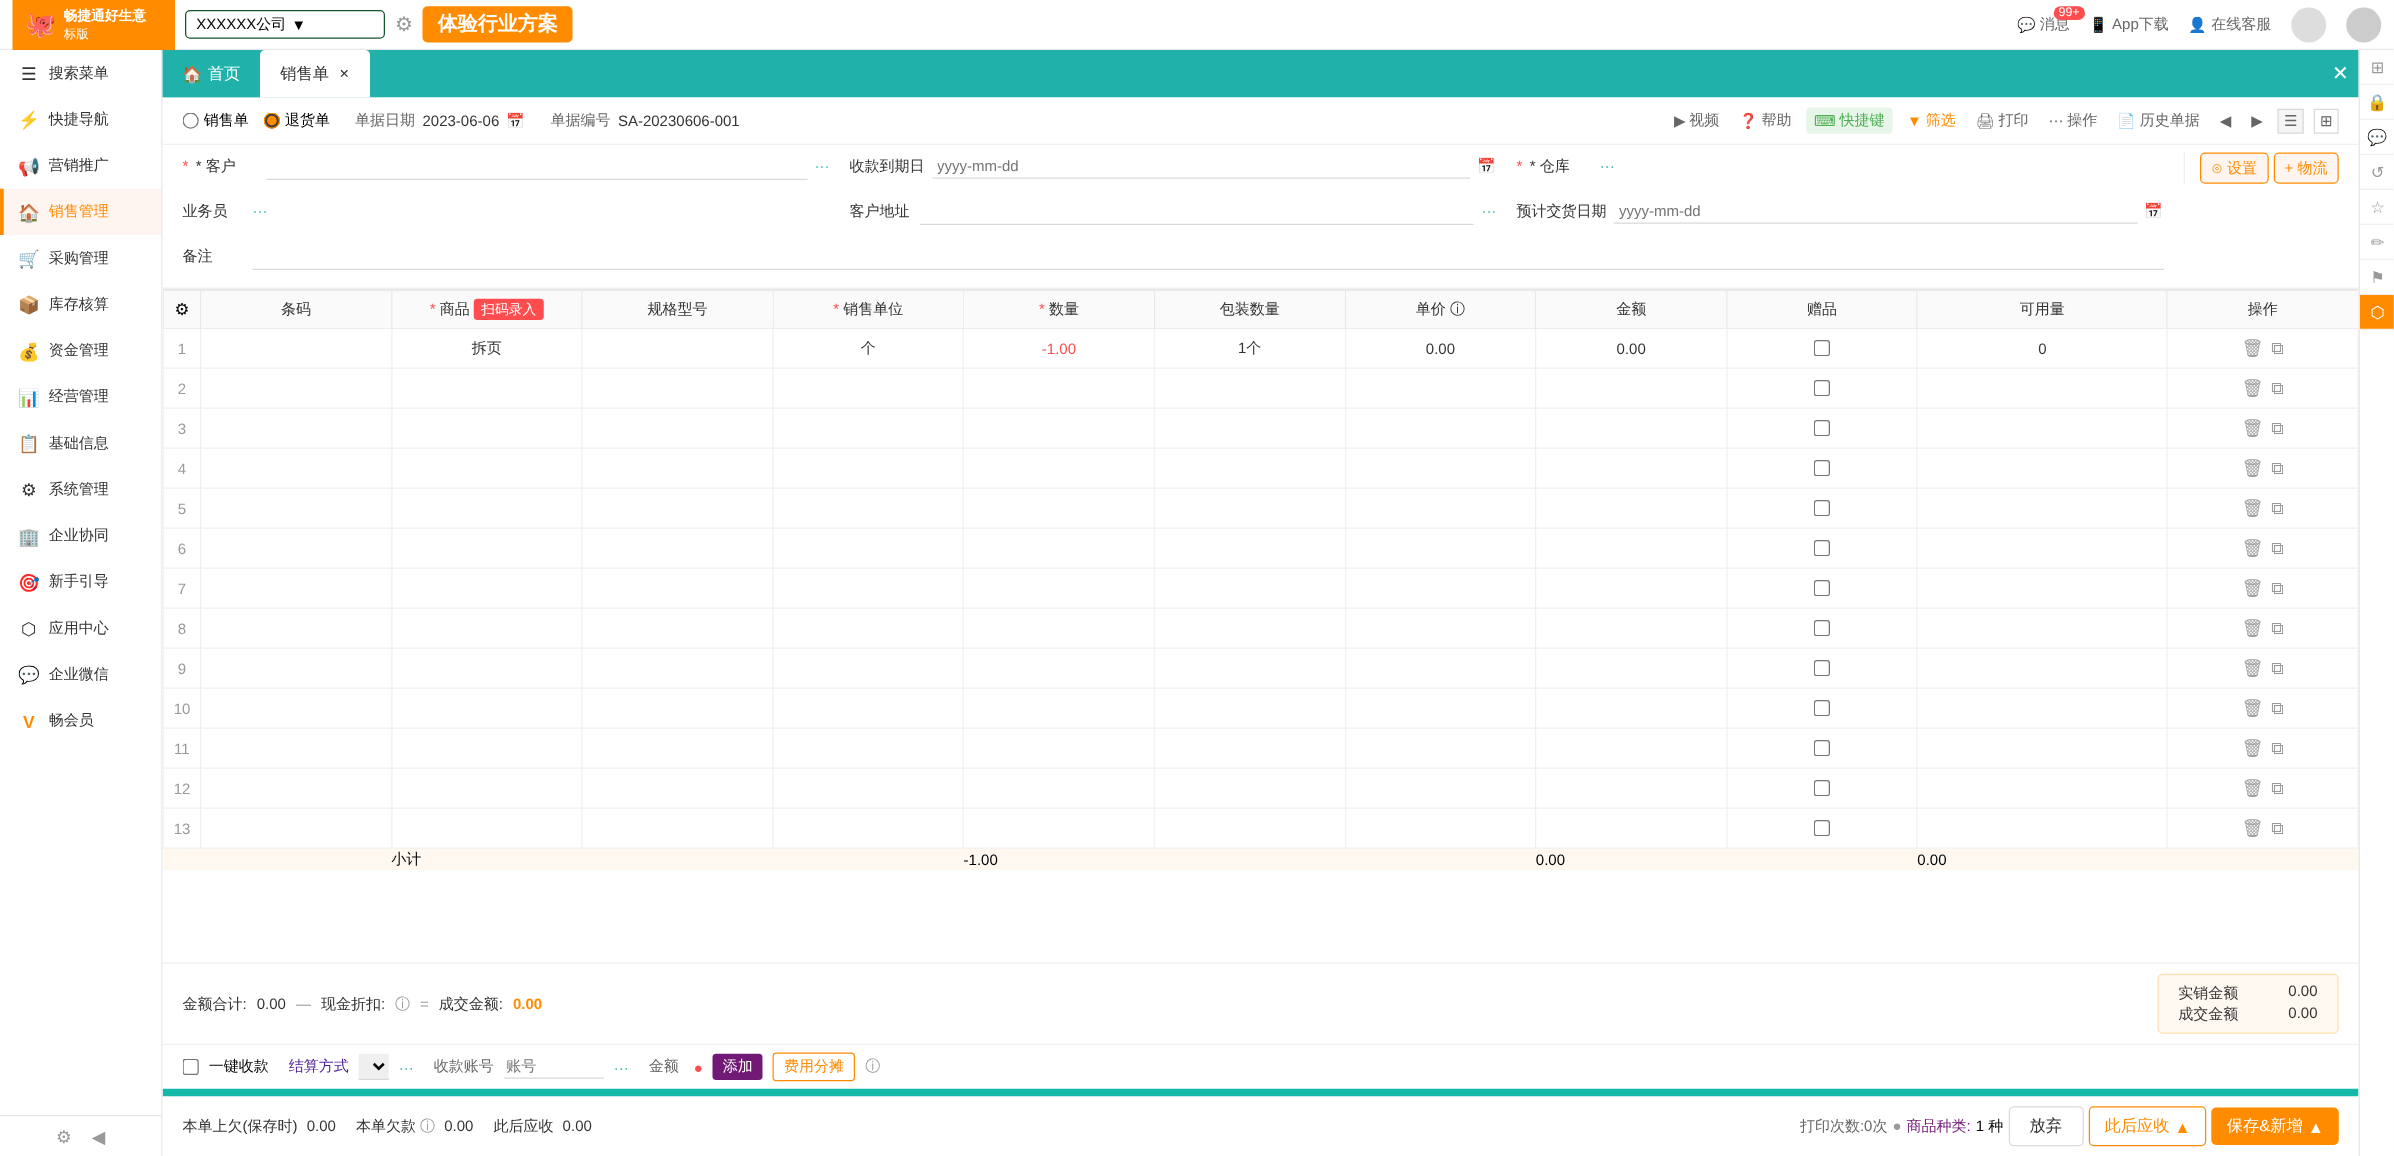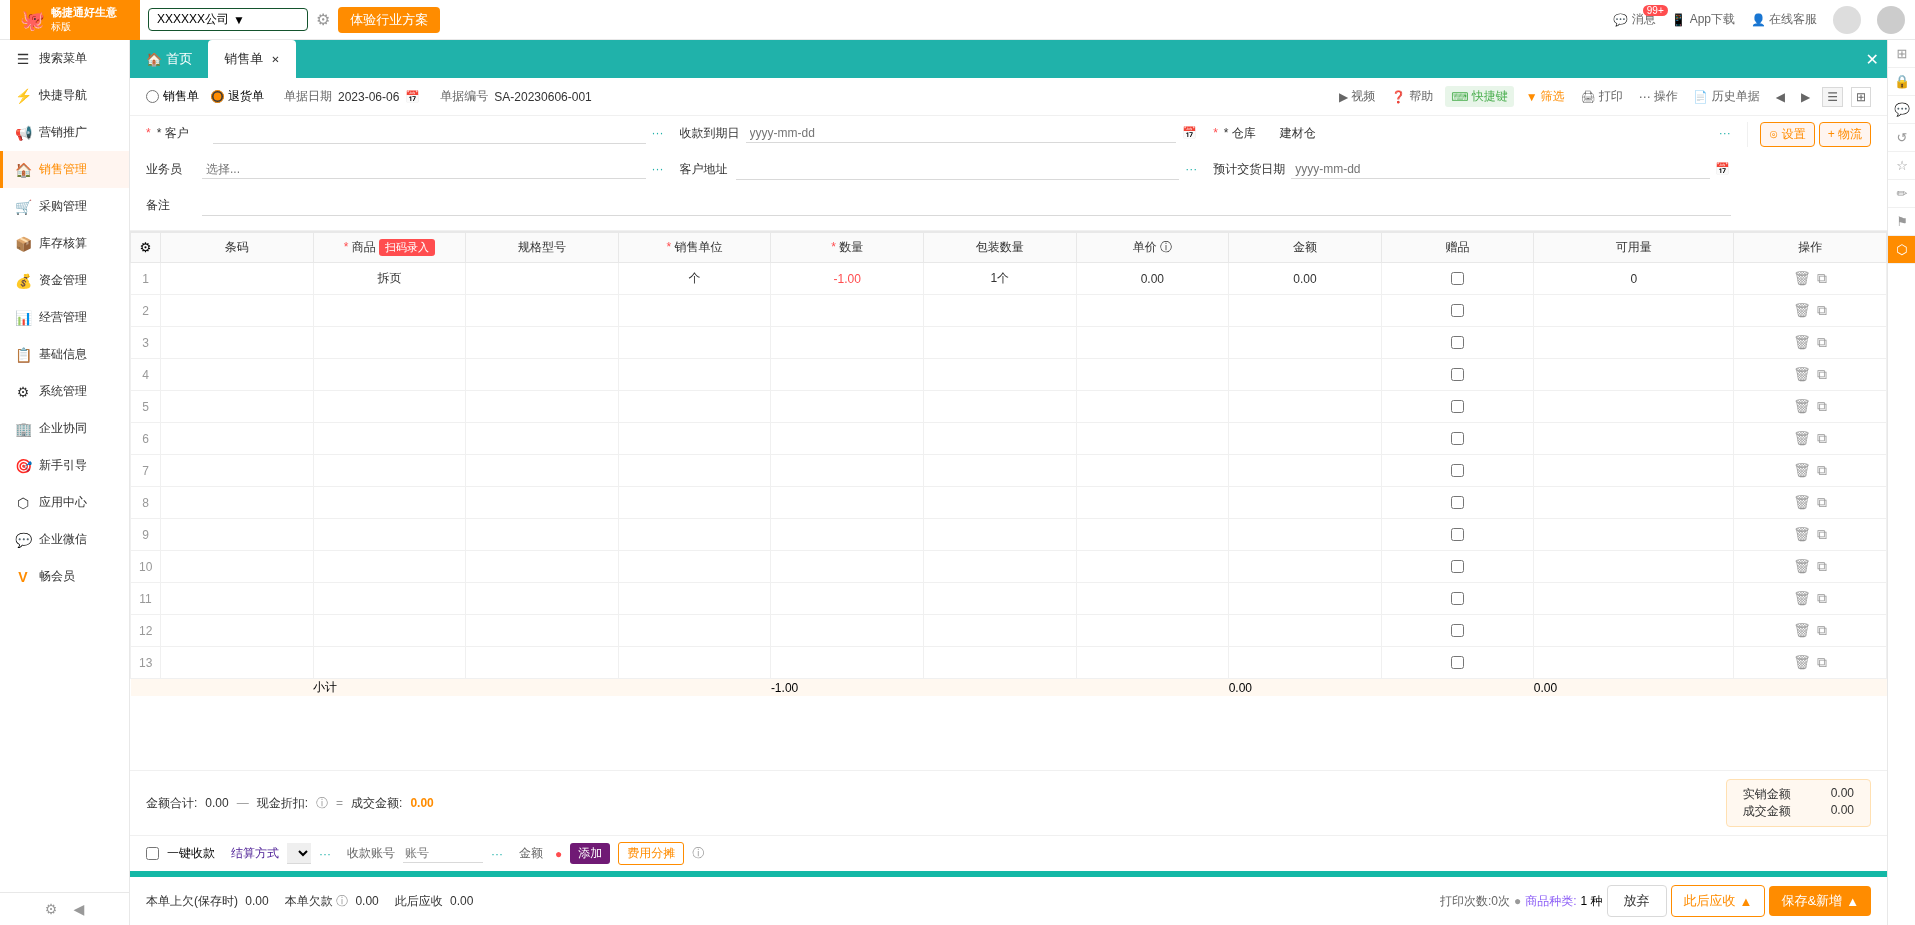--- a/index.html
+++ b/index.html
@@ -18,21 +18,22 @@
     }
     .logo-icon { font-size: 20px; }
     .company-selector {
       display: flex; align-items: center; gap: 4px;
       border: 1px solid #14532d; border-radius: 4px; padding: 2px 8px;
       cursor: pointer; min-width: 160px;
     }
     .trial-btn {
       background: #ff8c00; color: #fff; border: none;
       border-radius: 4px; padding: 4px 12px; cursor: pointer;
-      font-size: 13px;
+      font-size: 16px;
+      font-weight: bold;
     }
     .top-right {
       margin-left: auto; display: flex; align-items: center; gap: 16px;
       font-size: 12px; color: #666;
     }
     .notification-badge {
       position: relative; display: inline-flex; align-items: center; gap: 3px;
     }
     .badge {
       background: #ff4d4f; color: #fff; border-radius: 8px;
@@ -409,29 +410,27 @@
               <span class="field-dots">···</span>
             </div>
             <div class="form-field">
               <span class="field-name">收款到期日</span>
               <input class="field-input" type="text" placeholder="yyyy-mm-dd" style="">
               <span class="field-cal">📅</span>
             </div>
             <div class="form-field">
               <span class="required-star">*</span>
               <span class="field-name">* 仓库</span>
-              <span style="flex:1;color:#333;">建材仓</span>
               <span class="field-dots">···</span>
             </div>
           </div>
 
           <div class="form-row">
             <div class="form-field">
               <span class="field-name">业务员</span>
-              <input class="field-input" type="text" placeholder="选择..." style="">
               <span class="field-dots">···</span>
             </div>
             <div class="form-field">
               <span class="field-name">客户地址</span>
               <div style="flex:1;border-bottom:1px solid #d9d9d9;height:22px;"></div>
               <span class="field-dots">···</span>
             </div>
             <div class="form-field">
               <span class="field-name">预计交货日期</span>
               <input class="field-input" type="text" placeholder="yyyy-mm-dd" style="">
@@ -846,21 +845,21 @@
             <span style="margin-left:4px;">0.00</span>
           </span>
           <span>
             <span>此后应收</span>
             <span style="margin-left:4px;">0.00</span>
           </span>
         </div>
         <div class="bottom-right">
           <span style="color:#666;">打印次数:0次</span>
           <span style="color:#999;">●</span>
-          <span style="color:#8b5cf6;">商品种类:</span>
+          <span style="color:#701a75;">商品种类:</span>
           <span>1 种</span>
           <button class="discard-btn">放弃</button>
           <button class="save-draft-btn">
             <span>此后应收</span>
             <span>▲</span>
           </button>
           <button class="save-new-btn">
             <span>保存&amp;新增</span>
             <span>▲</span>
           </button>

